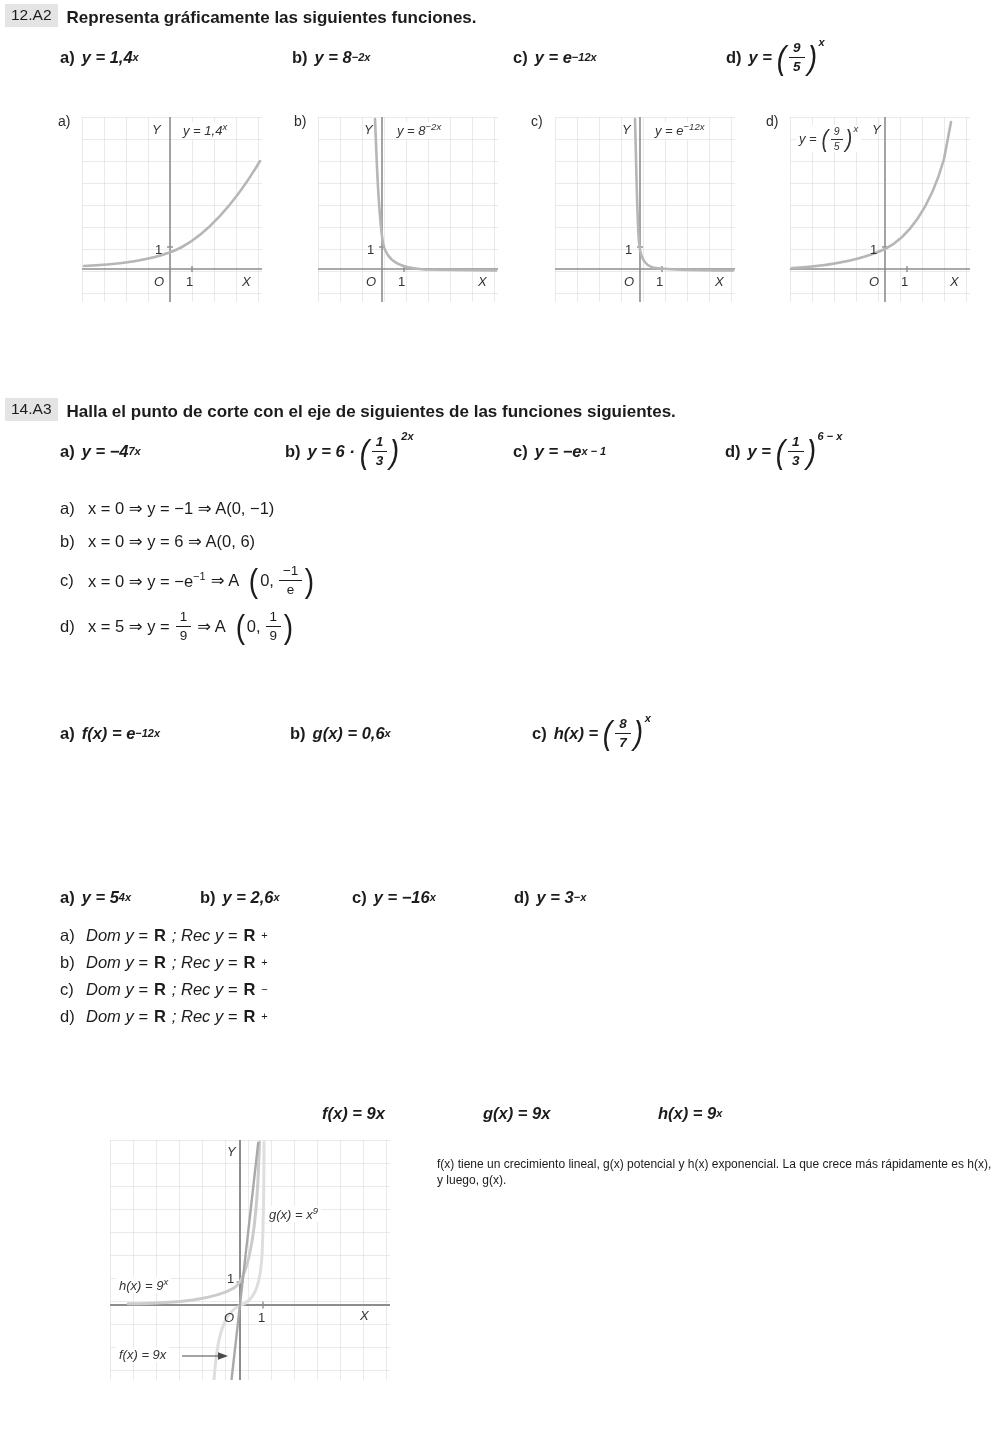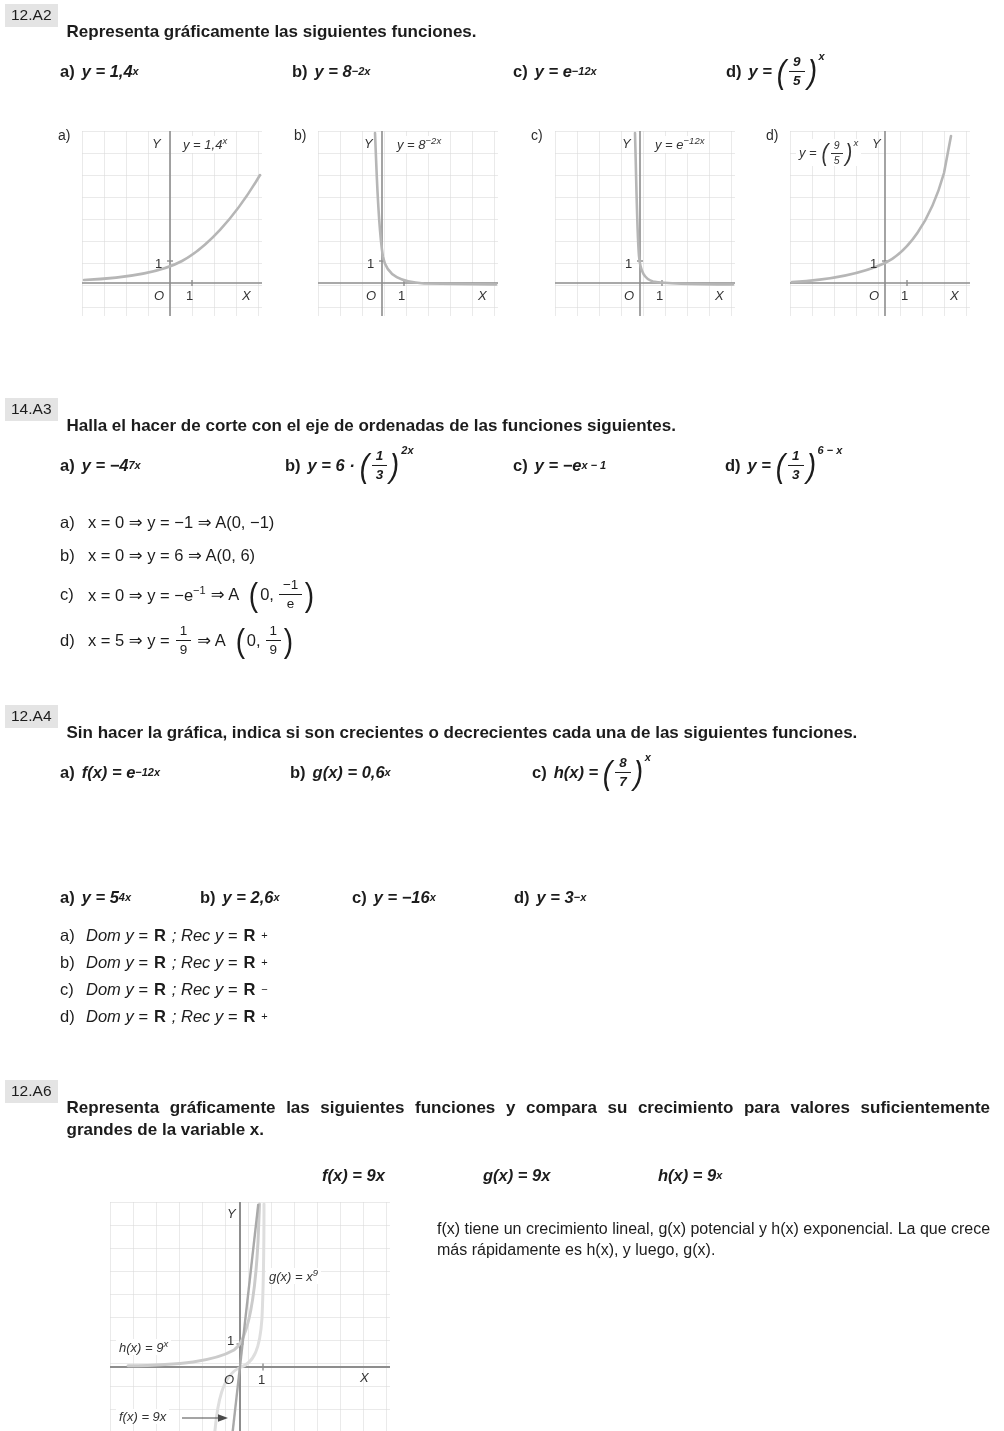--- a/index.html
+++ b/index.html
@@ -1,21 +1,21 @@
 <!DOCTYPE html>
 <html><head>
 <meta charset="utf-8">
 <style>
   html,body{margin:0;padding:0;background:#fff;}
   .page{position:relative;width:1004px;height:1431px;background:#fff;overflow:hidden;
         font-family:"Liberation Sans",sans-serif;color:#1c1c1c;}
   section{position:absolute;left:0;right:0;}
   .ex-head{display:flex;align-items:flex-start;}
   .ex-id{flex:0 0 auto;margin-left:5px;background:#e4e4e4;padding:2px 6px 3px;font-size:15.5px;color:#1c1c1c;}
-  .ex-st{font-weight:bold;font-size:17px;line-height:1.32;margin-left:9px;margin-top:17px;text-align:justify;padding-right:14px;}
+  .ex-st{font-weight:bold;font-size:17px;line-height:1.32;margin-left:9px;margin-top:3px;text-align:justify;padding-right:14px;}
   .fnrow{position:relative;height:56px;}
   .fnrow-slim{height:34px;}
   .fni{position:absolute;top:50%;transform:translateY(-50%);display:inline-flex;align-items:center;gap:7px;white-space:nowrap;}
   .ilab{font-weight:bold;font-size:16.5px;font-style:normal;}
   .m{font-weight:bold;font-style:italic;font-size:16.5px;display:inline-flex;align-items:center;}
   .sp{font-size:11px;line-height:1;vertical-align:super;}
   .fracwrap{display:inline-flex;align-items:center;margin-left:3px;}
   .frac{display:inline-flex;flex-direction:column;align-items:center;font-size:13.5px;line-height:1.15;margin:0 1px;}
   .frac .num{border-bottom:1.3px solid currentColor;padding:0 4px 1px;}
   .frac .den{padding:1px 4px 0;}
@@ -42,21 +42,21 @@
   .gf{background:#fff;padding:0 3px;font-style:italic;}
   .sp2{font-size:9.5px;line-height:1;vertical-align:super;}
   .frac-s{font-size:10.5px;}
   .frac-s .num{border-bottom-width:1px;padding:0 3px 1px;}
   .frac-s .den{padding:0 3px;}
   .bp-s{font-size:24px;}
   .hi-s{align-self:flex-start;margin-top:-1px;}
   
   .a6-bottom{position:relative;height:250px;margin-top:10px;}
   .g6frame{position:absolute;left:110px;top:0;width:280px;height:240px;background:#fff;}
-  .a6-answer{position:absolute;left:437px;right:12px;top:16px;font-size:16px;line-height:1.35;}
+  .a6-answer{position:absolute;left:437px;right:12px;top:16px;font-size:12px;line-height:1.35;}
 </style>
 </head>
 <body>
 
 <div class="page">
 
   <section style="top:4px">
     <div class="ex-head">
       <span class="ex-id">12.A2</span>
       <div class="ex-st">Representa gráficamente las siguientes funciones.</div>
@@ -214,21 +214,21 @@
           <span class="gl it" style="left:160px;top:157px">X</span>
         </div>
       </div>
 
     </div>
   </section>
 
   <section style="top:398px">
     <div class="ex-head">
       <span class="ex-id">14.A3</span>
-      <div class="ex-st">Halla el hacer de corte con el eje de ordenadas de las funciones siguientes.</div>
+      <div class="ex-st">Halla el punto de corte con el eje de siguientes de las funciones siguientes.</div>
     </div>
     <div class="fnrow">
       <span class="fni" style="left:60px">
         <span class="ilab">a)</span>
         <span class="m">
             <span>y = −4</span>
             <sup class="sp">7x</sup>
           </span>
       </span>
       <span class="fni" style="left:285px">
@@ -310,24 +310,20 @@
               <span class="num">1</span>
               <span class="den">9</span>
             </span>
           <span class="bigp">)</span>
         </span>
       </span>
     </div>
   </section>
 
   <section style="top:705px">
-    <div class="ex-head">
-      <span class="ex-id">12.A4</span>
-      <div class="ex-st">Sin hacer la gráfica, indica si son crecientes o decrecientes cada una de las siguientes funciones.</div>
-    </div>
     <div class="fnrow">
       <span class="fni" style="left:60px">
         <span class="ilab">a)</span>
         <span class="m">
             <span>f(x) = e</span>
             <sup class="sp">−12x</sup>
           </span>
       </span>
       <span class="fni" style="left:290px">
         <span class="ilab">b)</span>
@@ -415,24 +411,20 @@
         <span class="ital">Dom y =</span>
         <span class="rset">R</span>
         <span class="ital">; Rec y =</span>
         <span class="rset">R</span>
         <sup class="sp">+</sup>
       </div>
     </div>
   </section>
 
   <section style="top:1080px">
-    <div class="ex-head">
-      <span class="ex-id">12.A6</span>
-      <div class="ex-st">Representa gráficamente las siguientes funciones y compara su crecimiento para valores suficientemente grandes de la variable x.</div>
-    </div>
     <div class="fnrow fnrow-slim" style="margin-top:16px">
       <span class="fni" style="left:322px">
         <span class="m">
             <span>f(x) = 9x</span>
           </span>
       </span>
       <span class="fni" style="left:483px">
         <span class="m">
             <span>g(x) = 9x</span>
           </span>

